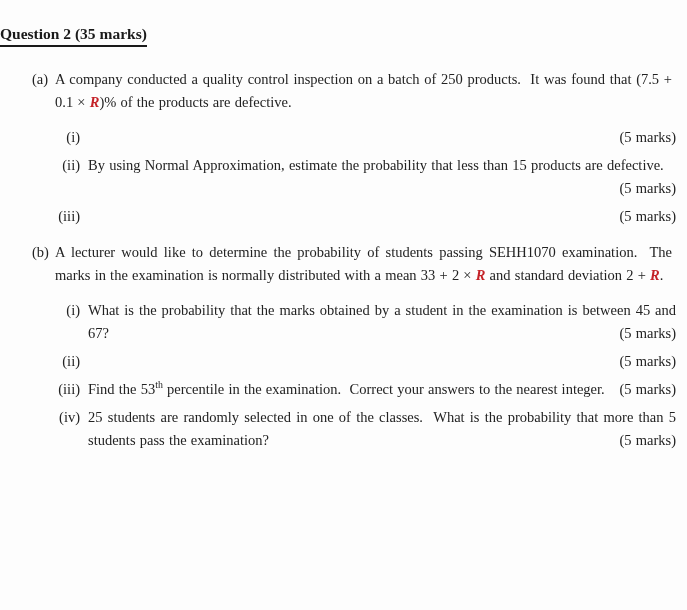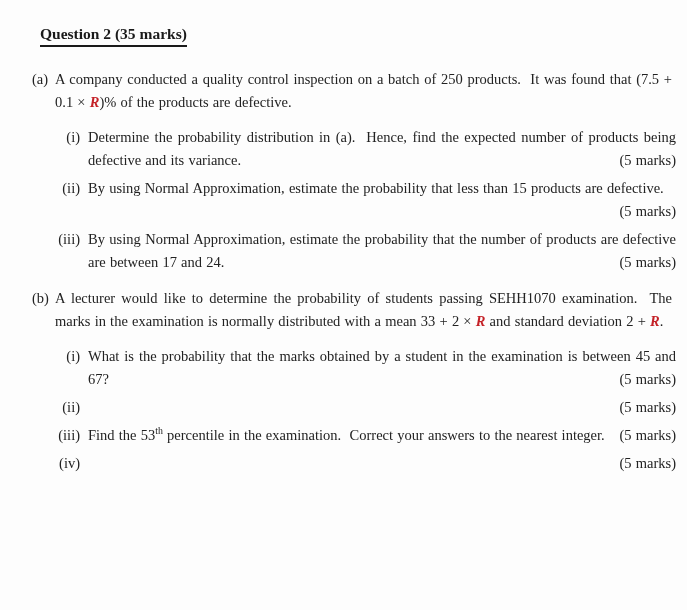--- a/index.html
+++ b/index.html
@@ -6,21 +6,21 @@
   html, body { width: 687px; height: 610px; }
   body {
     background: #fdfdfd;
     color: #222222;
     font-family: "Liberation Serif", "DejaVu Serif", serif;
     font-size: 14.5px;
     line-height: 23px;
     padding: 23px 11px 0 0;
     overflow: hidden;
   }
-  .title { margin-left: 40px; line-height: 21px; margin-bottom: 21px; }
+  .title { line-height: 21px; margin-bottom: 21px; }
   .title-text {
     display: inline-block;
     font-weight: bold;
     font-size: 15.5px;
     color: #1a1a1a;
     border-bottom: 2px solid #1a1a1a;
     padding-bottom: 1px;
   }
   .part { position: relative; }
   .part + .part { margin-top: 13px; }
@@ -52,31 +52,31 @@
 <div class="title">
   <span class="title-text">Question 2 (35 marks)</span>
 </div>
 
 <section class="part">
   <span class="part-label">(a)</span>
   <p class="para part-intro"><span>A company conducted a quality control inspection on a batch of 250 products.&nbsp; It was found that (7.5 + 0.1 × </span><span class="rvar">R</span><span>)% of the products are defective.</span></p>
 
   <div class="sub">
     <span class="sub-label">(i)</span>
-    <p class="para sub-text"><span>Determine the probability distribution in (a).&nbsp; Hence, find the expected number of products being defective and its variance.</span><span class="marks">(5 marks)</span></p>
+    <p class="para sub-text"><span class="marks">(5 marks)</span></p>
   </div>
 
   <div class="sub">
     <span class="sub-label">(ii)</span>
     <p class="para sub-text"><span>By using Normal Approximation, estimate the probability that less than 15 products are defective.</span><span class="marks">(5 marks)</span></p>
   </div>
 
   <div class="sub">
     <span class="sub-label">(iii)</span>
-    <p class="para sub-text"><span>By using Normal Approximation, estimate the probability that the number of products are defective are between 17 and 24.</span><span class="marks">(5 marks)</span></p>
+    <p class="para sub-text"><span class="marks">(5 marks)</span></p>
   </div>
 </section>
 
 <section class="part">
   <span class="part-label">(b)</span>
   <p class="para part-intro"><span>A lecturer would like to determine the probability of students passing SEHH1070 examination.&nbsp; The marks in the examination is normally distributed with a mean 33 + 2 × </span><span class="rvar">R</span><span> and standard deviation 2 + </span><span class="rvar">R</span><span>.</span></p>
 
   <div class="sub">
     <span class="sub-label">(i)</span>
     <p class="para sub-text"><span>What is the probability that the marks obtained by a student in the examination is between 45 and 67?</span><span class="marks">(5 marks)</span></p>
@@ -87,15 +87,15 @@
     <p class="para sub-text"><span class="marks">(5 marks)</span></p>
   </div>
 
   <div class="sub">
     <span class="sub-label">(iii)</span>
     <p class="para sub-text"><span>Find the 53</span><sup class="ord">th</sup><span> percentile in the examination.&nbsp; Correct your answers to the nearest integer.</span><span class="marks">(5 marks)</span></p>
   </div>
 
   <div class="sub">
     <span class="sub-label">(iv)</span>
-    <p class="para sub-text"><span class="marks">(5 marks)</span></p>
+    <p class="para sub-text"><span>25 students are randomly selected in one of the classes.&nbsp; What is the probability that more than 5 students pass the examination?</span><span class="marks">(5 marks)</span></p>
   </div>
 </section>
 
 </body></html>

